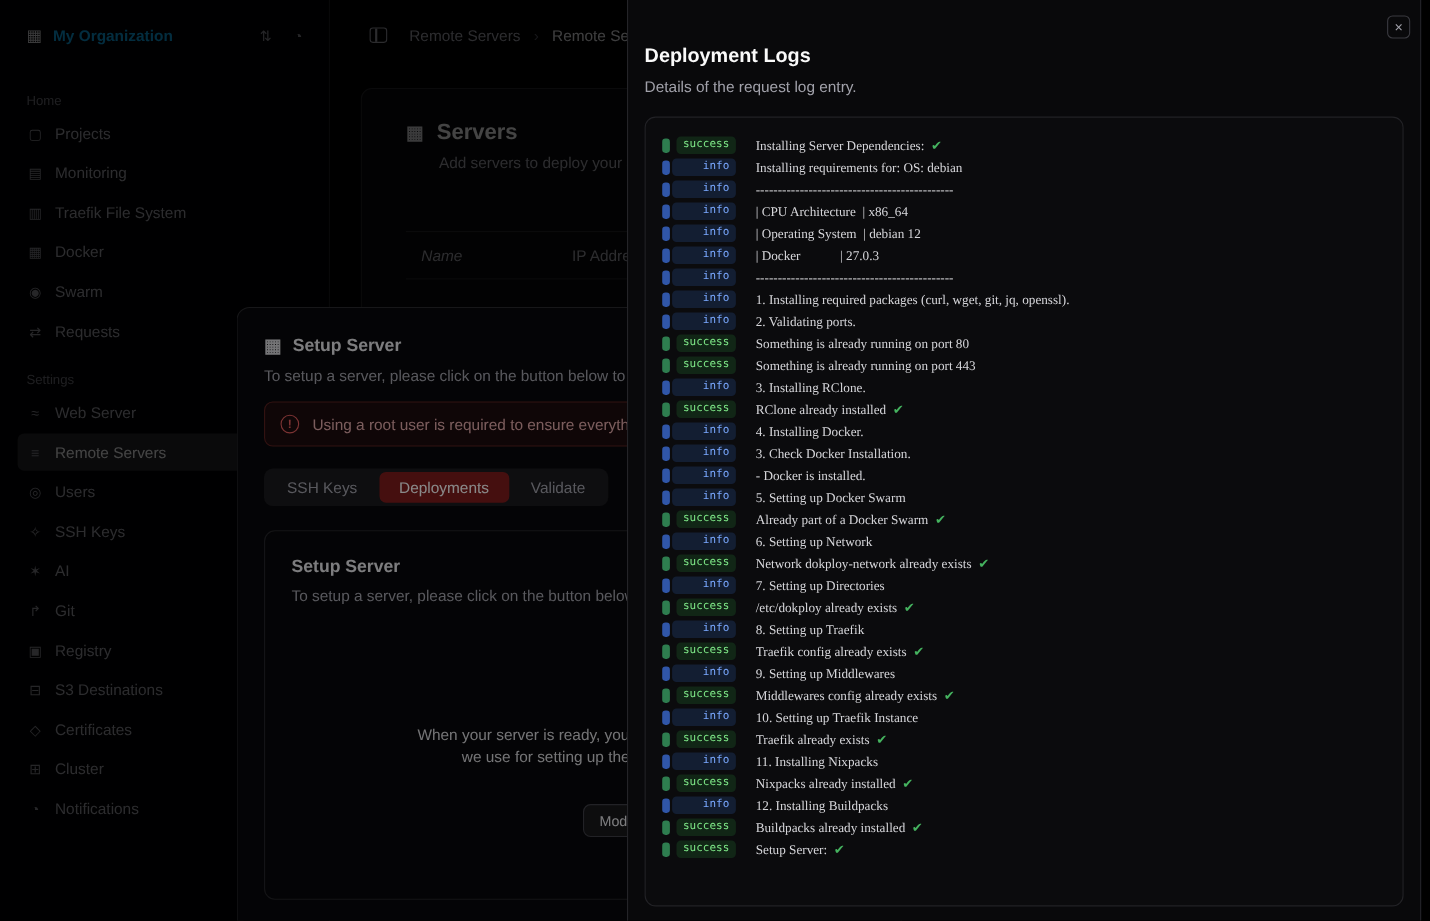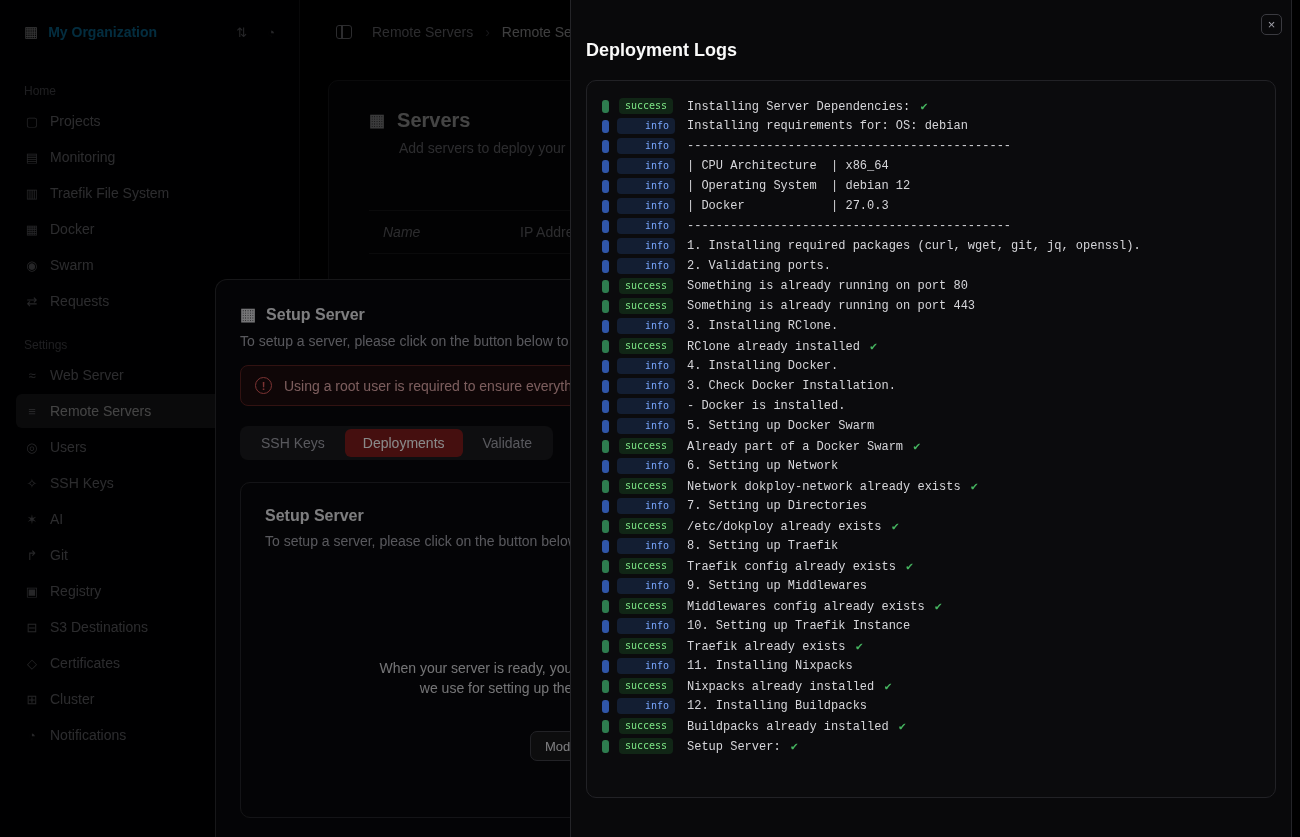--- a/index.html
+++ b/index.html
@@ -68,26 +68,26 @@
   .logs-sub { margin-top:10px; font-size:14px; color:#a1a1aa; }
   .close-btn { position:absolute; top:14px; right:9px; width:21px; height:21px; border:1px solid #3a3a40;
                border-radius:5px; color:#a1a1aa; font-size:13px; line-height:1; display:flex;
                align-items:center; justify-content:center; background:transparent; cursor:pointer; }
   .log-box { margin-top:19px; height:718px; border:1px solid #222226; border-radius:10px;
              background:#0b0b0d; padding:15px; overflow:hidden; }
   .log-row { display:flex; align-items:center; height:20px; }
   .log-bar { width:7px; height:13px; border-radius:3px; margin-right:14px; flex:none; }
   .log-row.success .log-bar { background:#2e7d4f; }
   .log-row.info .log-bar { background:#3056a8; }
-  .badge-col { flex:none; width:46px; display:flex; justify-content:center; margin-right:18px; }
+  .badge-col { flex:none; width:46px; display:flex; justify-content:flex-end; margin-right:18px; }
   .log-badge { height:16px; line-height:15px; padding:0 6px; border-radius:4px;
                font-family:"DejaVu Sans Mono", monospace; font-size:10px; }
   .log-row.success .log-badge { background:rgba(46,160,67,.18); color:#7ee787; }
   .log-row.info .log-badge { background:rgba(56,114,224,.18); color:#79a8ff;padding-left:28px; }
-  .log-text { font-family:Liberation Mono, monospace; font-size:12px; color:#d6d6da; white-space:pre; }
+  .log-text { font-family:Liberation Serif, serif; font-size:12px; color:#d6d6da; white-space:pre; }
   .log-text .check { color:#45b35f; margin-left:3px; }
 </style>
 </head>
 <body>
 
 <aside class="sidebar">
   <div class="org-row">
     <span class="logo">▦</span>
     <span class="org-name">My Organization</span>
     <span class="hdr-icon">⇅</span>
@@ -244,20 +244,21 @@
     </div>
     <div class="modify-btn">Modify</div>
   </div>
 </div>
 
 <div class="backdrop2"></div>
 
 <div class="logs-modal">
   <button class="close-btn">×</button>
   <div class="logs-title">Deployment Logs</div>
+  <div class="logs-sub">Details of the request log entry.</div>
 
   <div class="log-box">
 
       <div class="log-row success">
         <span class="log-bar"></span>
         <span class="badge-col">
           <span class="log-badge">success</span>
         </span>
         <span class="log-text">Installing Server Dependencies: <span class="check">✔</span></span>
       </div>

